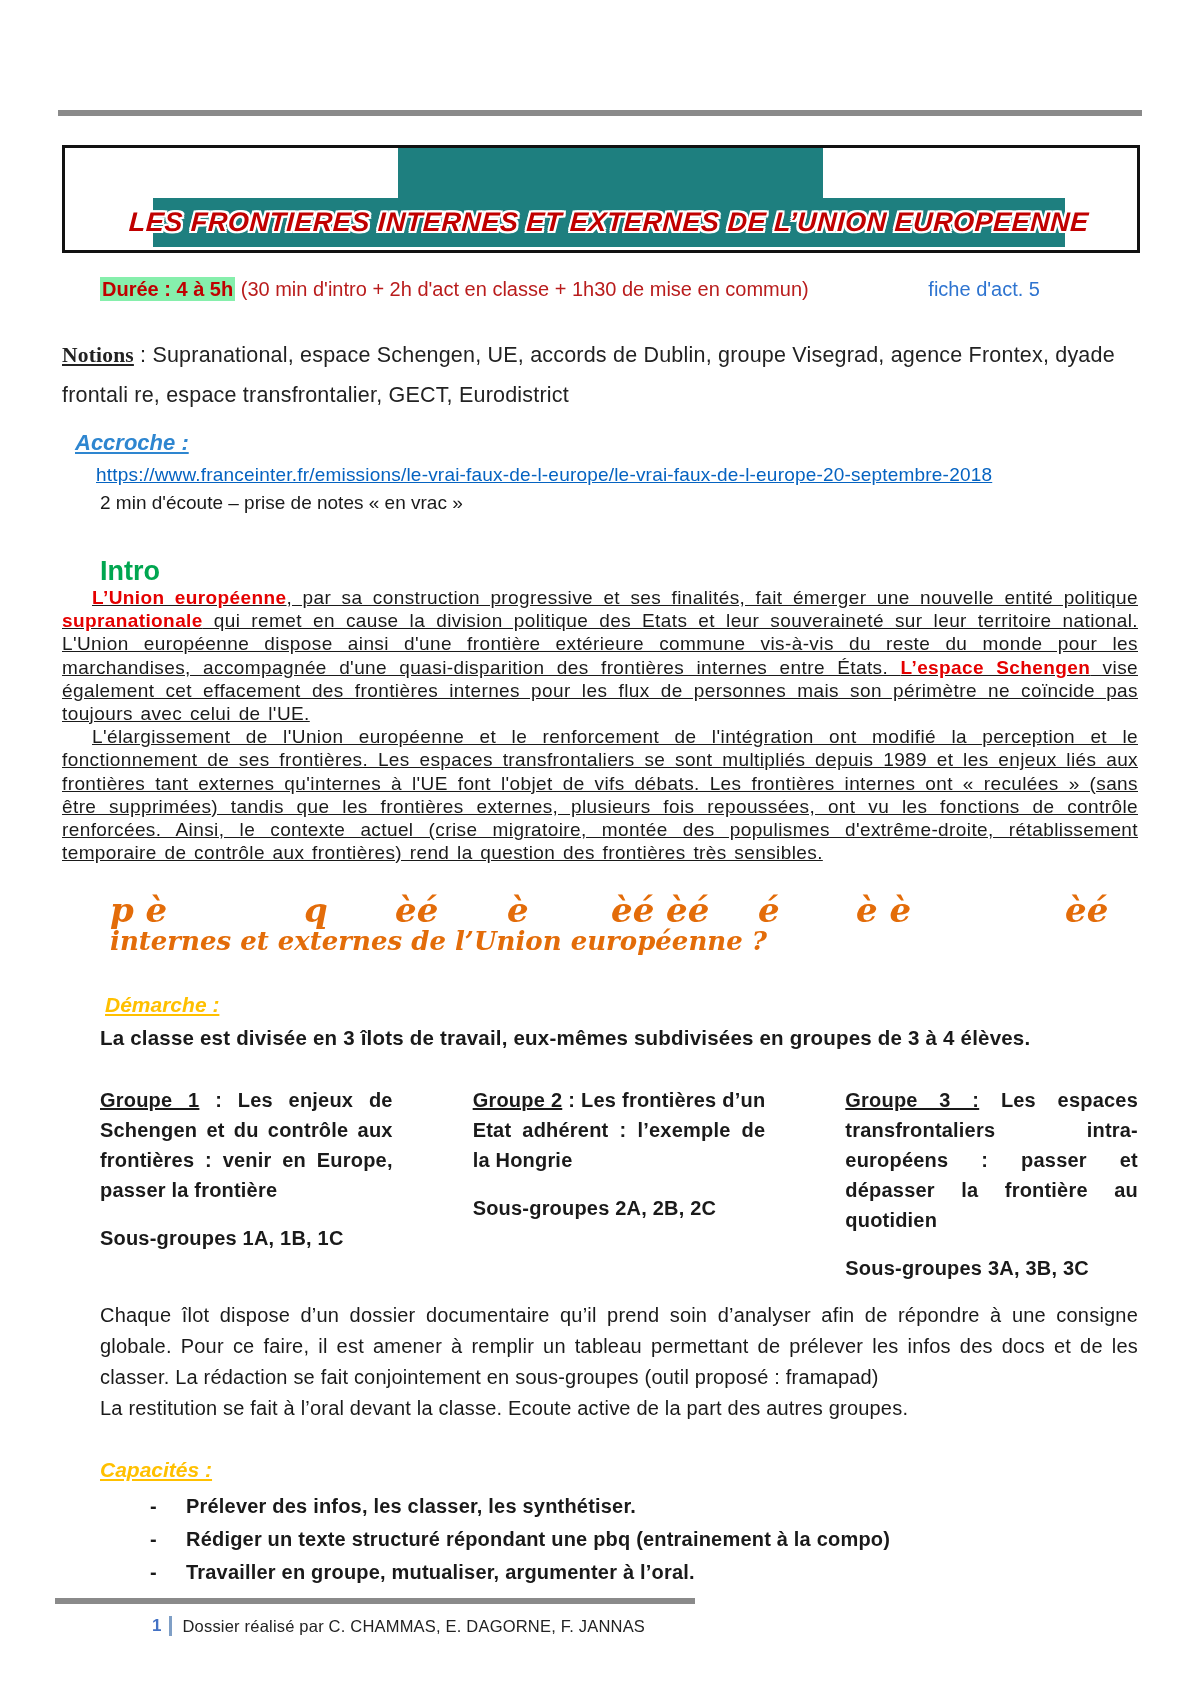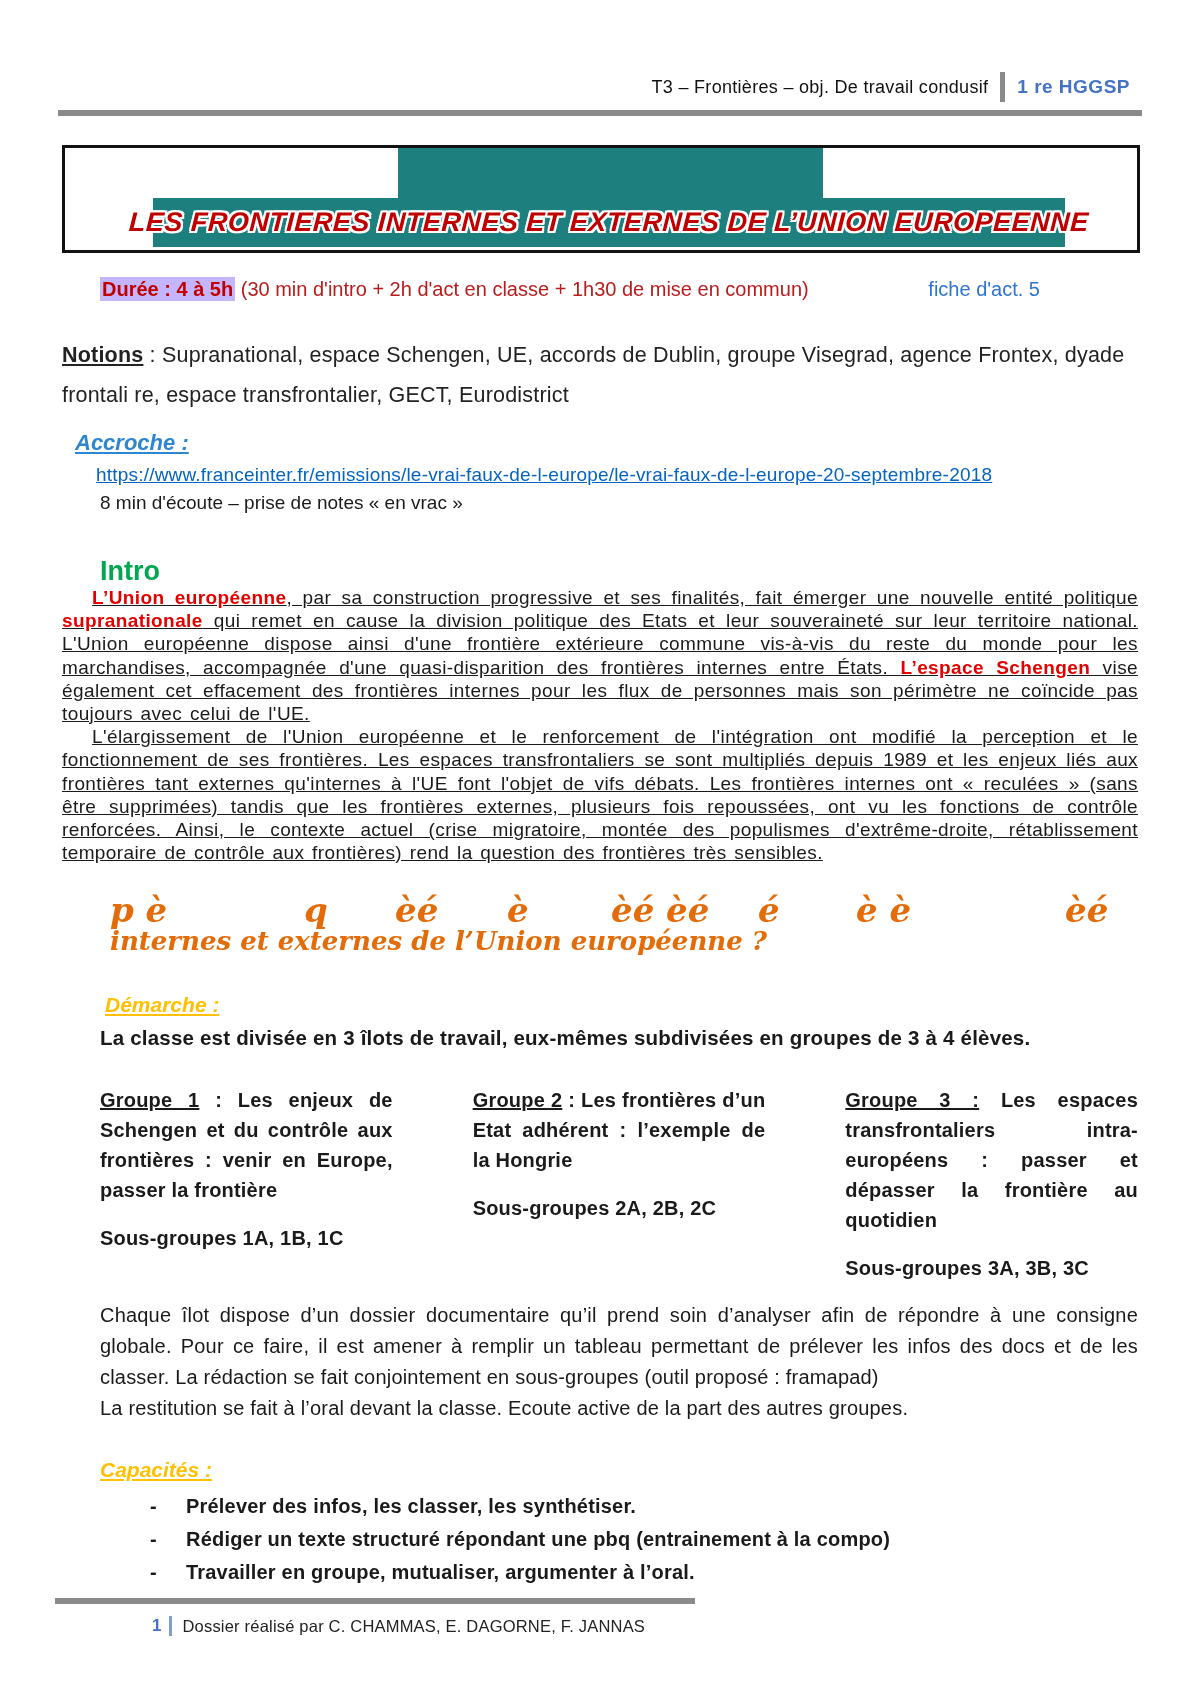--- a/index.html
+++ b/index.html
@@ -17,26 +17,26 @@
   .title-box{position:absolute;top:145px;left:62px;width:1072px;height:102px;border:3px solid #111;background:#fff;}
   .title-tab{position:absolute;top:0;left:333px;width:425px;height:51px;background:#1E7F7F;}
   .title-band{position:absolute;top:50px;left:88px;width:912px;height:49px;background:#1E7F7F;display:flex;align-items:center;justify-content:center;}
   .title-text{
     font-size:27px;font-weight:bold;font-style:italic;letter-spacing:.5px;white-space:nowrap;
     color:#C00000;transform:skewX(-3deg);
     text-shadow:-2px -2px 0 #fff,2px -2px 0 #fff,-2px 2px 0 #fff,2px 2px 0 #fff,-2px 0 0 #fff,2px 0 0 #fff,0 -2px 0 #fff,0 2px 0 #fff;
   }
   
   .duree{position:absolute;top:278px;left:100px;right:62px;font-size:20px;}
-  .duree-hl{background:#c4b5fd;color:#C00000;font-weight:bold;padding:1px 2px;}
+  .duree-hl{background:#86efac;color:#C00000;font-weight:bold;padding:1px 2px;}
   .duree-rest{color:#b91c1c;}
   .duree-fiche{position:absolute;right:98px;top:0;color:#2E74D0;font-size:20px;}
   
   .notions{position:absolute;top:335px;left:62px;width:1078px;font-size:21.5px;line-height:40px;color:#222;letter-spacing:.2px;}
-  .notions b{font-weight:bold;text-decoration:underline;}
+  .notions b{font-weight:bold;text-decoration:underline;font-family:Liberation Serif, serif;}
   
   .accroche-h{position:absolute;top:430px;left:75px;font-size:22px;font-weight:bold;font-style:italic;color:#2E86D0;text-decoration:underline;}
   .accroche-url{position:absolute;top:464px;left:64px;font-size:19px;color:#0563C1;text-decoration:underline;letter-spacing:.2px;margin-left:32px;}
   .accroche-note{position:absolute;top:492px;left:100px;font-size:19px;color:#1a1a1a;}
   
   .intro-h{position:absolute;top:556px;left:100px;font-size:27px;font-weight:bold;color:#00A650;}
   .intro-body{position:absolute;top:586px;left:62px;width:1076px;font-size:19px;line-height:23.2px;text-align:justify;letter-spacing:.4px;word-spacing:2px;}
   .intro-body p{margin:0;text-indent:30px;text-decoration:underline;}
   .seg-red{color:#E50000;font-weight:bold;}
   
@@ -66,44 +66,39 @@
   .ftr{position:absolute;top:1614px;left:152px;display:flex;align-items:center;height:24px;}
   .ftr-num{font-size:17px;font-weight:bold;color:#4472C4;}
   .ftr-sep{width:3px;height:20px;background:#7f9fc6;margin:0 10px 0 8px;}
   .ftr-text{font-size:16.5px;color:#222;letter-spacing:.2px;}
 </style>
 </head>
 <body>
 
 <div class="page">
 
-  <div class="hdr">
-    <span class="hdr-title">T3 – Frontières – obj. De travail condusif</span>
-    <span class="hdr-sep"></span>
-    <span class="hdr-badge">1 re HGGSP</span>
-  </div>
   <div class="hdr-rule"></div>
 
   <div class="title-box">
     <div class="title-tab"></div>
     <div class="title-band">
       <span class="title-text">LES FRONTIERES INTERNES ET EXTERNES DE L’UNION EUROPEENNE</span>
     </div>
   </div>
 
   <div class="duree">
     <span class="duree-hl">Durée : 4 à 5h</span><span class="duree-rest"> (30 min d'intro + 2h d'act en classe + 1h30 de mise en commun)</span>
     <span class="duree-fiche">fiche d'act. 5</span>
   </div>
 
   <div class="notions"><b>Notions</b><span> : Supranational, espace Schengen, UE, accords de Dublin, groupe Visegrad, agence Frontex, dyade frontali re, espace transfrontalier, GECT, Eurodistrict</span></div>
 
   <div class="accroche-h">Accroche :</div>
   <a class="accroche-url">https://www.franceinter.fr/emissions/le-vrai-faux-de-l-europe/le-vrai-faux-de-l-europe-20-septembre-2018</a>
-  <div class="accroche-note">8 min d'écoute – prise de notes « en vrac »</div>
+  <div class="accroche-note">2 min d'écoute – prise de notes « en vrac »</div>
 
   <div class="intro-h">Intro</div>
   <div class="intro-body">
     <p><span class="seg-red">L’Union européenne</span><span>, par sa construction progressive et ses finalités, fait émerger une nouvelle entité politique </span><span class="seg-red">supranationale</span><span> qui remet en cause la division politique des Etats et leur souveraineté sur leur territoire national. L'Union européenne dispose ainsi d'une frontière extérieure commune vis-à-vis du reste du monde pour les marchandises, accompagnée d'une quasi-disparition des frontières internes entre États. </span><span class="seg-red">L’espace Schengen</span><span> vise également cet effacement des frontières internes pour les flux de personnes mais son périmètre ne coïncide pas toujours avec celui de l'UE.</span></p>
     <p>L'élargissement de l'Union européenne et le renforcement de l'intégration ont modifié la perception et le fonctionnement de ses frontières. Les espaces transfrontaliers se sont multipliés depuis 1989 et les enjeux liés aux frontières tant externes qu'internes à l'UE font l'objet de vifs débats. Les frontières internes ont « reculées » (sans être supprimées) tandis que les frontières externes, plusieurs fois repoussées, ont vu les fonctions de contrôle renforcées. Ainsi, le contexte actuel (crise migratoire, montée des populismes d'extrême-droite, rétablissement temporaire de contrôle aux frontières) rend la question des frontières très sensibles.</p>
   </div>
 
   <div class="pbq pbq-line1">
     <span class="f0">p è</span>
     <span class="f1">q</span>

